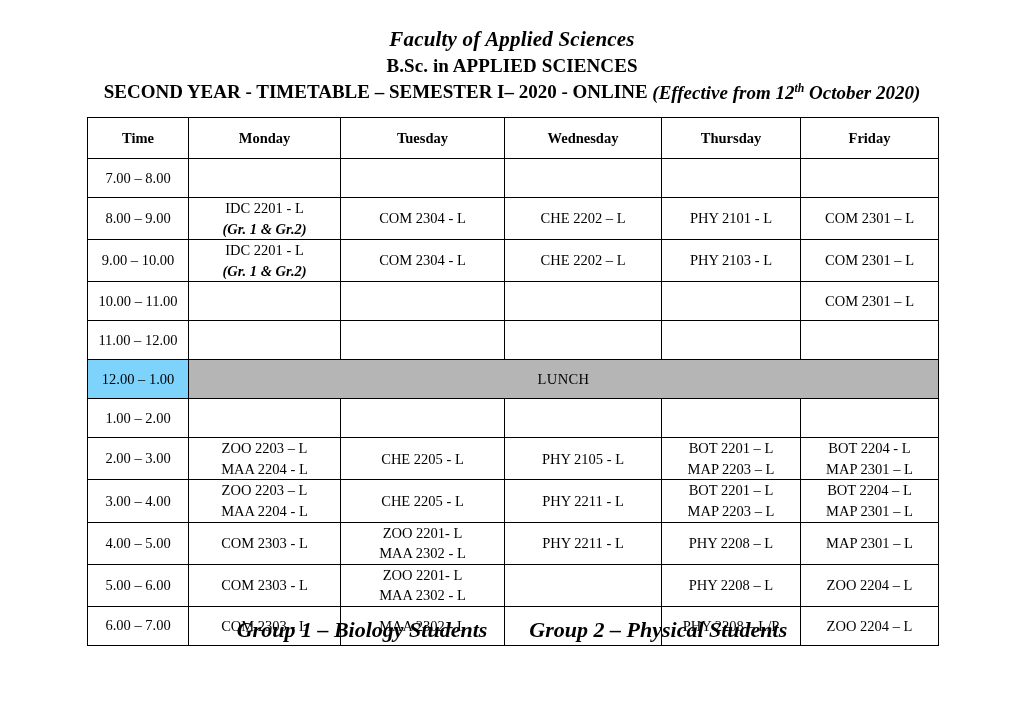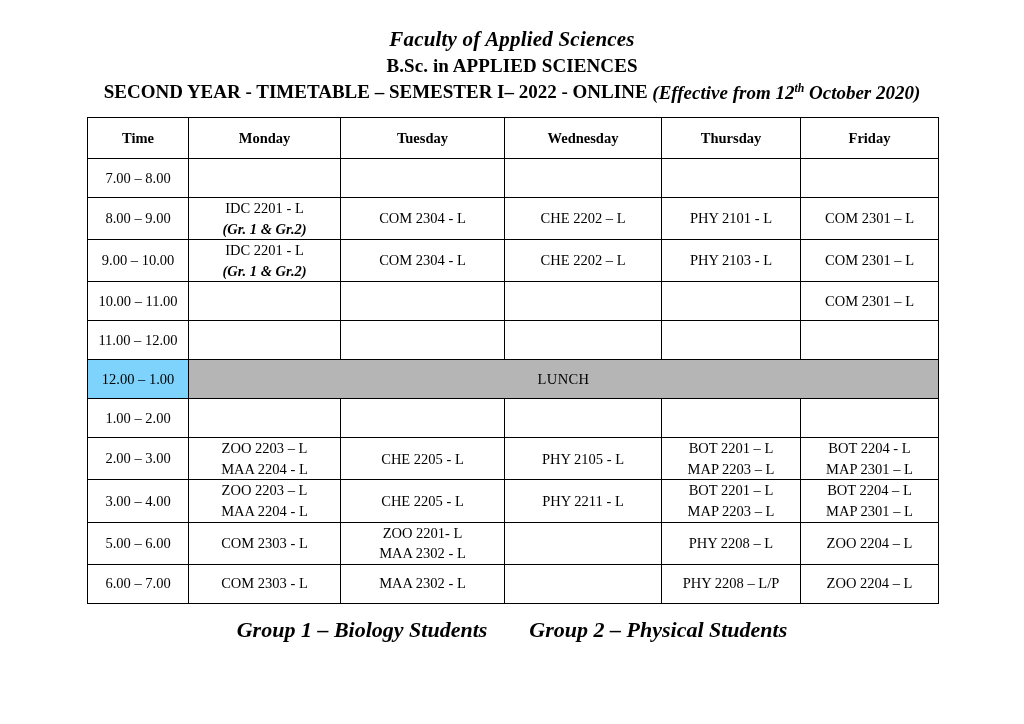--- a/index.html
+++ b/index.html
@@ -138,21 +138,21 @@
 </style>
 </head>
 <body>
 
 <div class="page">
 
   <div class="titles">
     <div class="title-line1">Faculty of Applied Sciences</div>
     <div class="title-line2">B.Sc. in APPLIED SCIENCES</div>
     <div class="title-line3">
-      <span>SECOND YEAR - TIMETABLE – SEMESTER I– 2022 - ONLINE </span><span class="effective"><span>(Effective from 12</span><span class="sup">th</span><span> October 2020)</span></span>
+      <span>SECOND YEAR - TIMETABLE – SEMESTER I– 2020 - ONLINE </span><span class="effective"><span>(Effective from 12</span><span class="sup">th</span><span> October 2020)</span></span>
     </div>
   </div>
 
   <div class="tt-wrap">
     <table class="timetable">
       <colgroup>
         <col class="c-time">
           <col class="c-mon">
           <col class="c-tue">
           <col class="c-wed">
@@ -282,20 +282,39 @@
             <td class="class-cell">
               <span class="cell-line">BOT 2201 – L</span>
               <span class="cell-line">MAP 2203 – L</span>
             </td>
             <td class="class-cell">
               <span class="cell-line">BOT 2204 – L</span>
               <span class="cell-line">MAP 2301 – L</span>
             </td>
           </tr>
           <tr class="r-double">
+            <td class="time-cell">4.00 – 5.00</td>
+            <td class="class-cell">
+              <span class="cell-line">COM  2303 - L</span>
+            </td>
+            <td class="class-cell">
+              <span class="cell-line">ZOO 2201- L</span>
+              <span class="cell-line">MAA 2302 - L</span>
+            </td>
+            <td class="class-cell">
+              <span class="cell-line">PHY 2211 - L</span>
+            </td>
+            <td class="class-cell">
+              <span class="cell-line">PHY 2208 – L</span>
+            </td>
+            <td class="class-cell">
+              <span class="cell-line">MAP 2301 – L</span>
+            </td>
+          </tr>
+          <tr class="r-double">
             <td class="time-cell">5.00 – 6.00</td>
             <td class="class-cell">
               <span class="cell-line">COM  2303 - L</span>
             </td>
             <td class="class-cell">
               <span class="cell-line">ZOO 2201- L</span>
               <span class="cell-line">MAA 2302 - L</span>
             </td>
             <td class="empty-cell"></td>
             <td class="class-cell">

